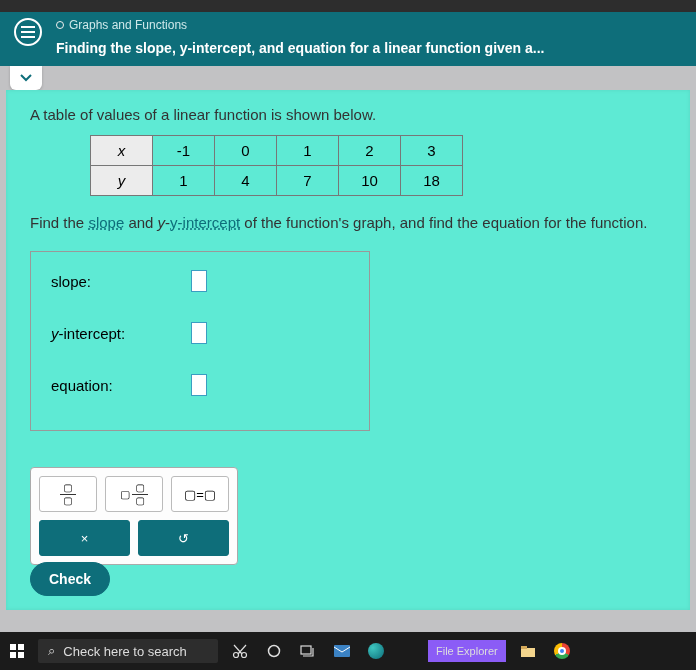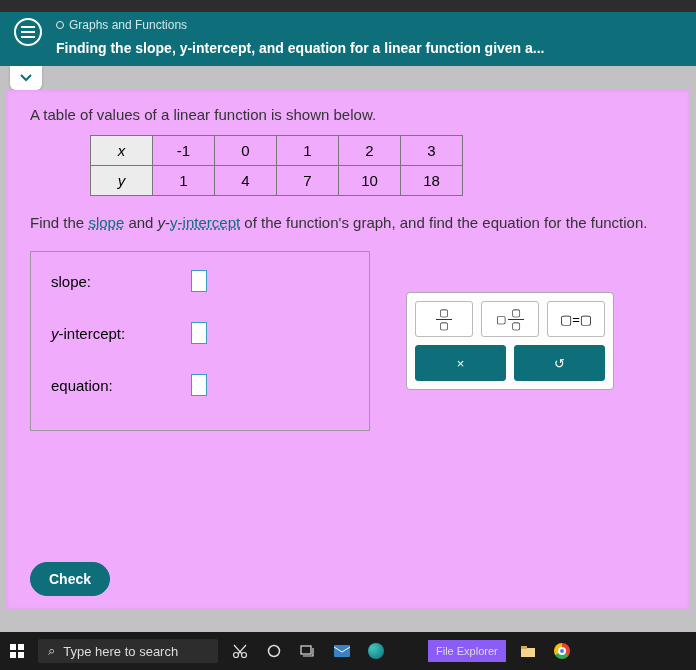--- a/index.html
+++ b/index.html
@@ -66,21 +66,21 @@
       display: flex;
       align-items: center;
       justify-content: center;
       border-radius: 0 0 6px 6px;
       margin-left: 10px;
       cursor: pointer;
       box-shadow: 0 1px 3px rgba(0,0,0,0.2);
     }
     .expand-tab svg { stroke: #0e6e7a; }
     .content {
-      background: #f0abfc;
+      background: #5eead4;
       margin: 0 6px;
       padding: 10px 24px 10px 24px;
       height: 520px;
       box-shadow: inset 0 0 4px rgba(0,0,0,.08);
       position: relative;
     }
     .intro {
       font-size: 15px;
       color: #333;
       margin: 6px 0 12px 0;
@@ -103,21 +103,22 @@
     }
     .instruction {
       font-size: 15px;
       color: #333;
       margin-bottom: 20px;
     }
     .ul { text-decoration: underline dotted; color: #0e6e7a; }
     .work-row {
       display: flex;
       gap: 36px;
-      align-items: center;
+      align-items: flex-start;
+      flex-direction: column;
     }
     .answer-box {
       border: 1px solid #999;
       width: 340px;
       padding: 18px 20px;
     }
     .answer-row {
       display: flex;
       align-items: center;
       margin-bottom: 30px;
@@ -321,21 +322,21 @@
   <div class="win-btn">
     <svg width="14" height="14" viewBox="0 0 14 14">
         <rect x="0" y="0" width="6" height="6" fill="#fff"></rect>
         <rect x="8" y="0" width="6" height="6" fill="#fff"></rect>
         <rect x="0" y="8" width="6" height="6" fill="#fff"></rect>
         <rect x="8" y="8" width="6" height="6" fill="#fff"></rect>
       </svg>
   </div>
   <div class="search-box">
     <span>⌕</span>
-    <span>Type here to search</span>
+    <span>Check here to search</span>
   </div>
   <div class="tb-icon">
     <svg width="18" height="18" viewBox="0 0 18 18" stroke="#ddd" fill="none" stroke-width="1.2">
         <circle cx="5" cy="13" r="2.5"></circle>
         <circle cx="13" cy="13" r="2.5"></circle>
         <path d="M7 12 L15 3 M11 12 L3 3"></path>
       </svg>
   </div>
   <div class="tb-icon">
     <svg width="14" height="14" viewBox="0 0 14 14" stroke="#ddd" fill="none" stroke-width="1.5">

